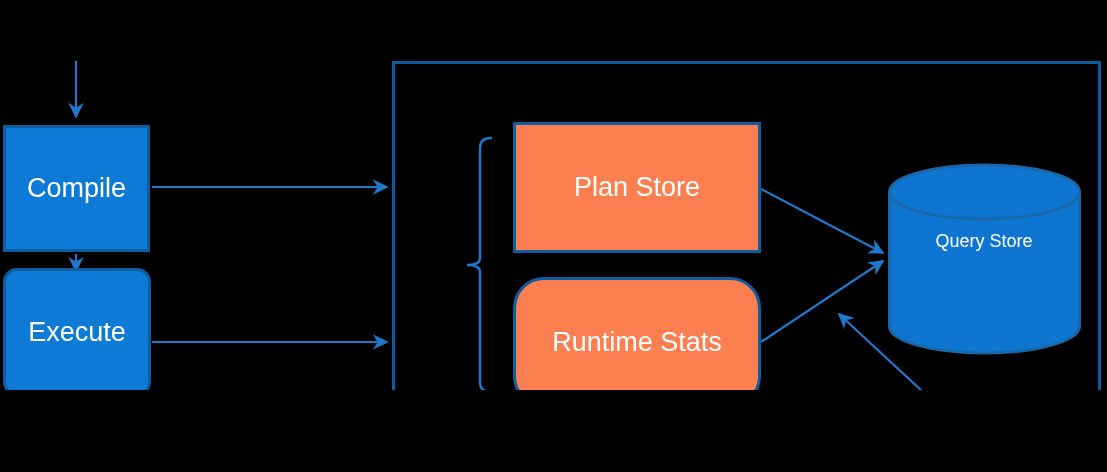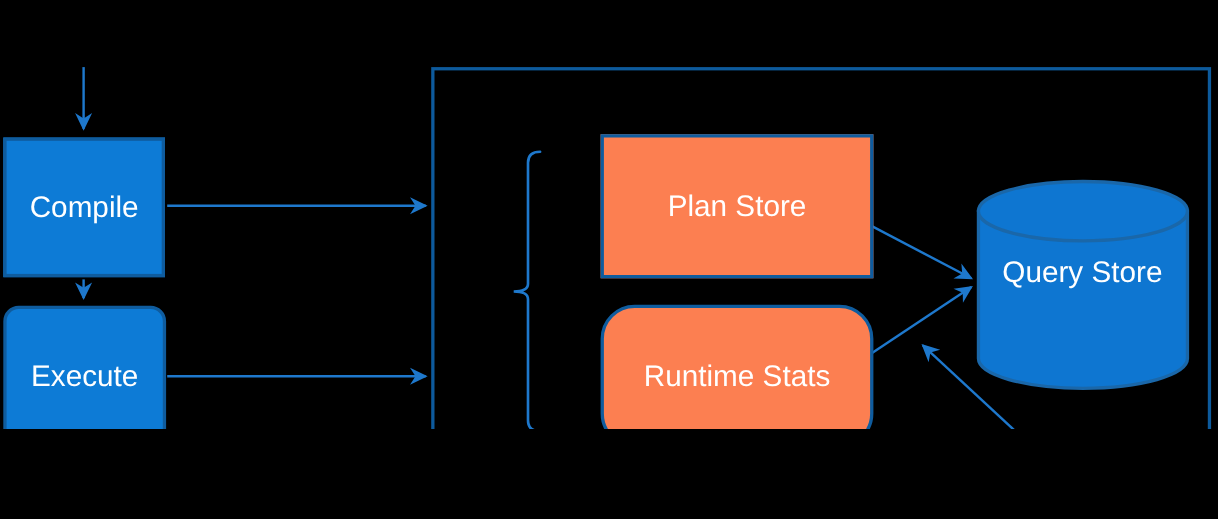--- a/index.html
+++ b/index.html
@@ -36,41 +36,41 @@
     display: flex;
     align-items: center;
     justify-content: center;
     color: var(--text);
     font-size: 27px;
     border: 3px solid var(--node-border);
     text-align: center;
     line-height: 1.2;
   }
   .node--blue   { background: var(--node-fill-blue); }
-  .node--orange { background: var(--node-fill-orange); margin-left: 33px; }
+  .node--orange { background: var(--node-fill-orange); }
 
   .node--compile  { left: 3px;   top: 125px; width: 147px; height: 127px; }
-  .node--execute  { left: 3px;   top: 278px; width: 148px; height: 128px; border-radius: 14px; }
+  .node--execute  { left: 3px;   top: 268px; width: 148px; height: 128px; border-radius: 14px; }
   .node--plan     { left: 513px; top: 122px; width: 248px; height: 131px; }
   .node--runtime  { left: 513px; top: 277px; width: 248px; height: 130px; border-radius: 31px; }
 
   .container-box {
     position: absolute;
     left: 392px; top: 61px;
     width: 709px; height: 404px;
     border: 3px solid var(--container-border);
     background: transparent;
   }
 
   .cylinder-label {
     position: absolute;
     left: 888px; top: 231px;
     width: 192px;
     color: var(--text);
-    font-size: 27px;
+    font-size: 18px;
     line-height: 1.22;
     text-align: center;
   }
 
   .arrow-line {
     stroke: var(--arrow);
     stroke-width: 2.2;
     fill: none;
   }
   .arrowhead-glyph { fill: var(--arrow); }

